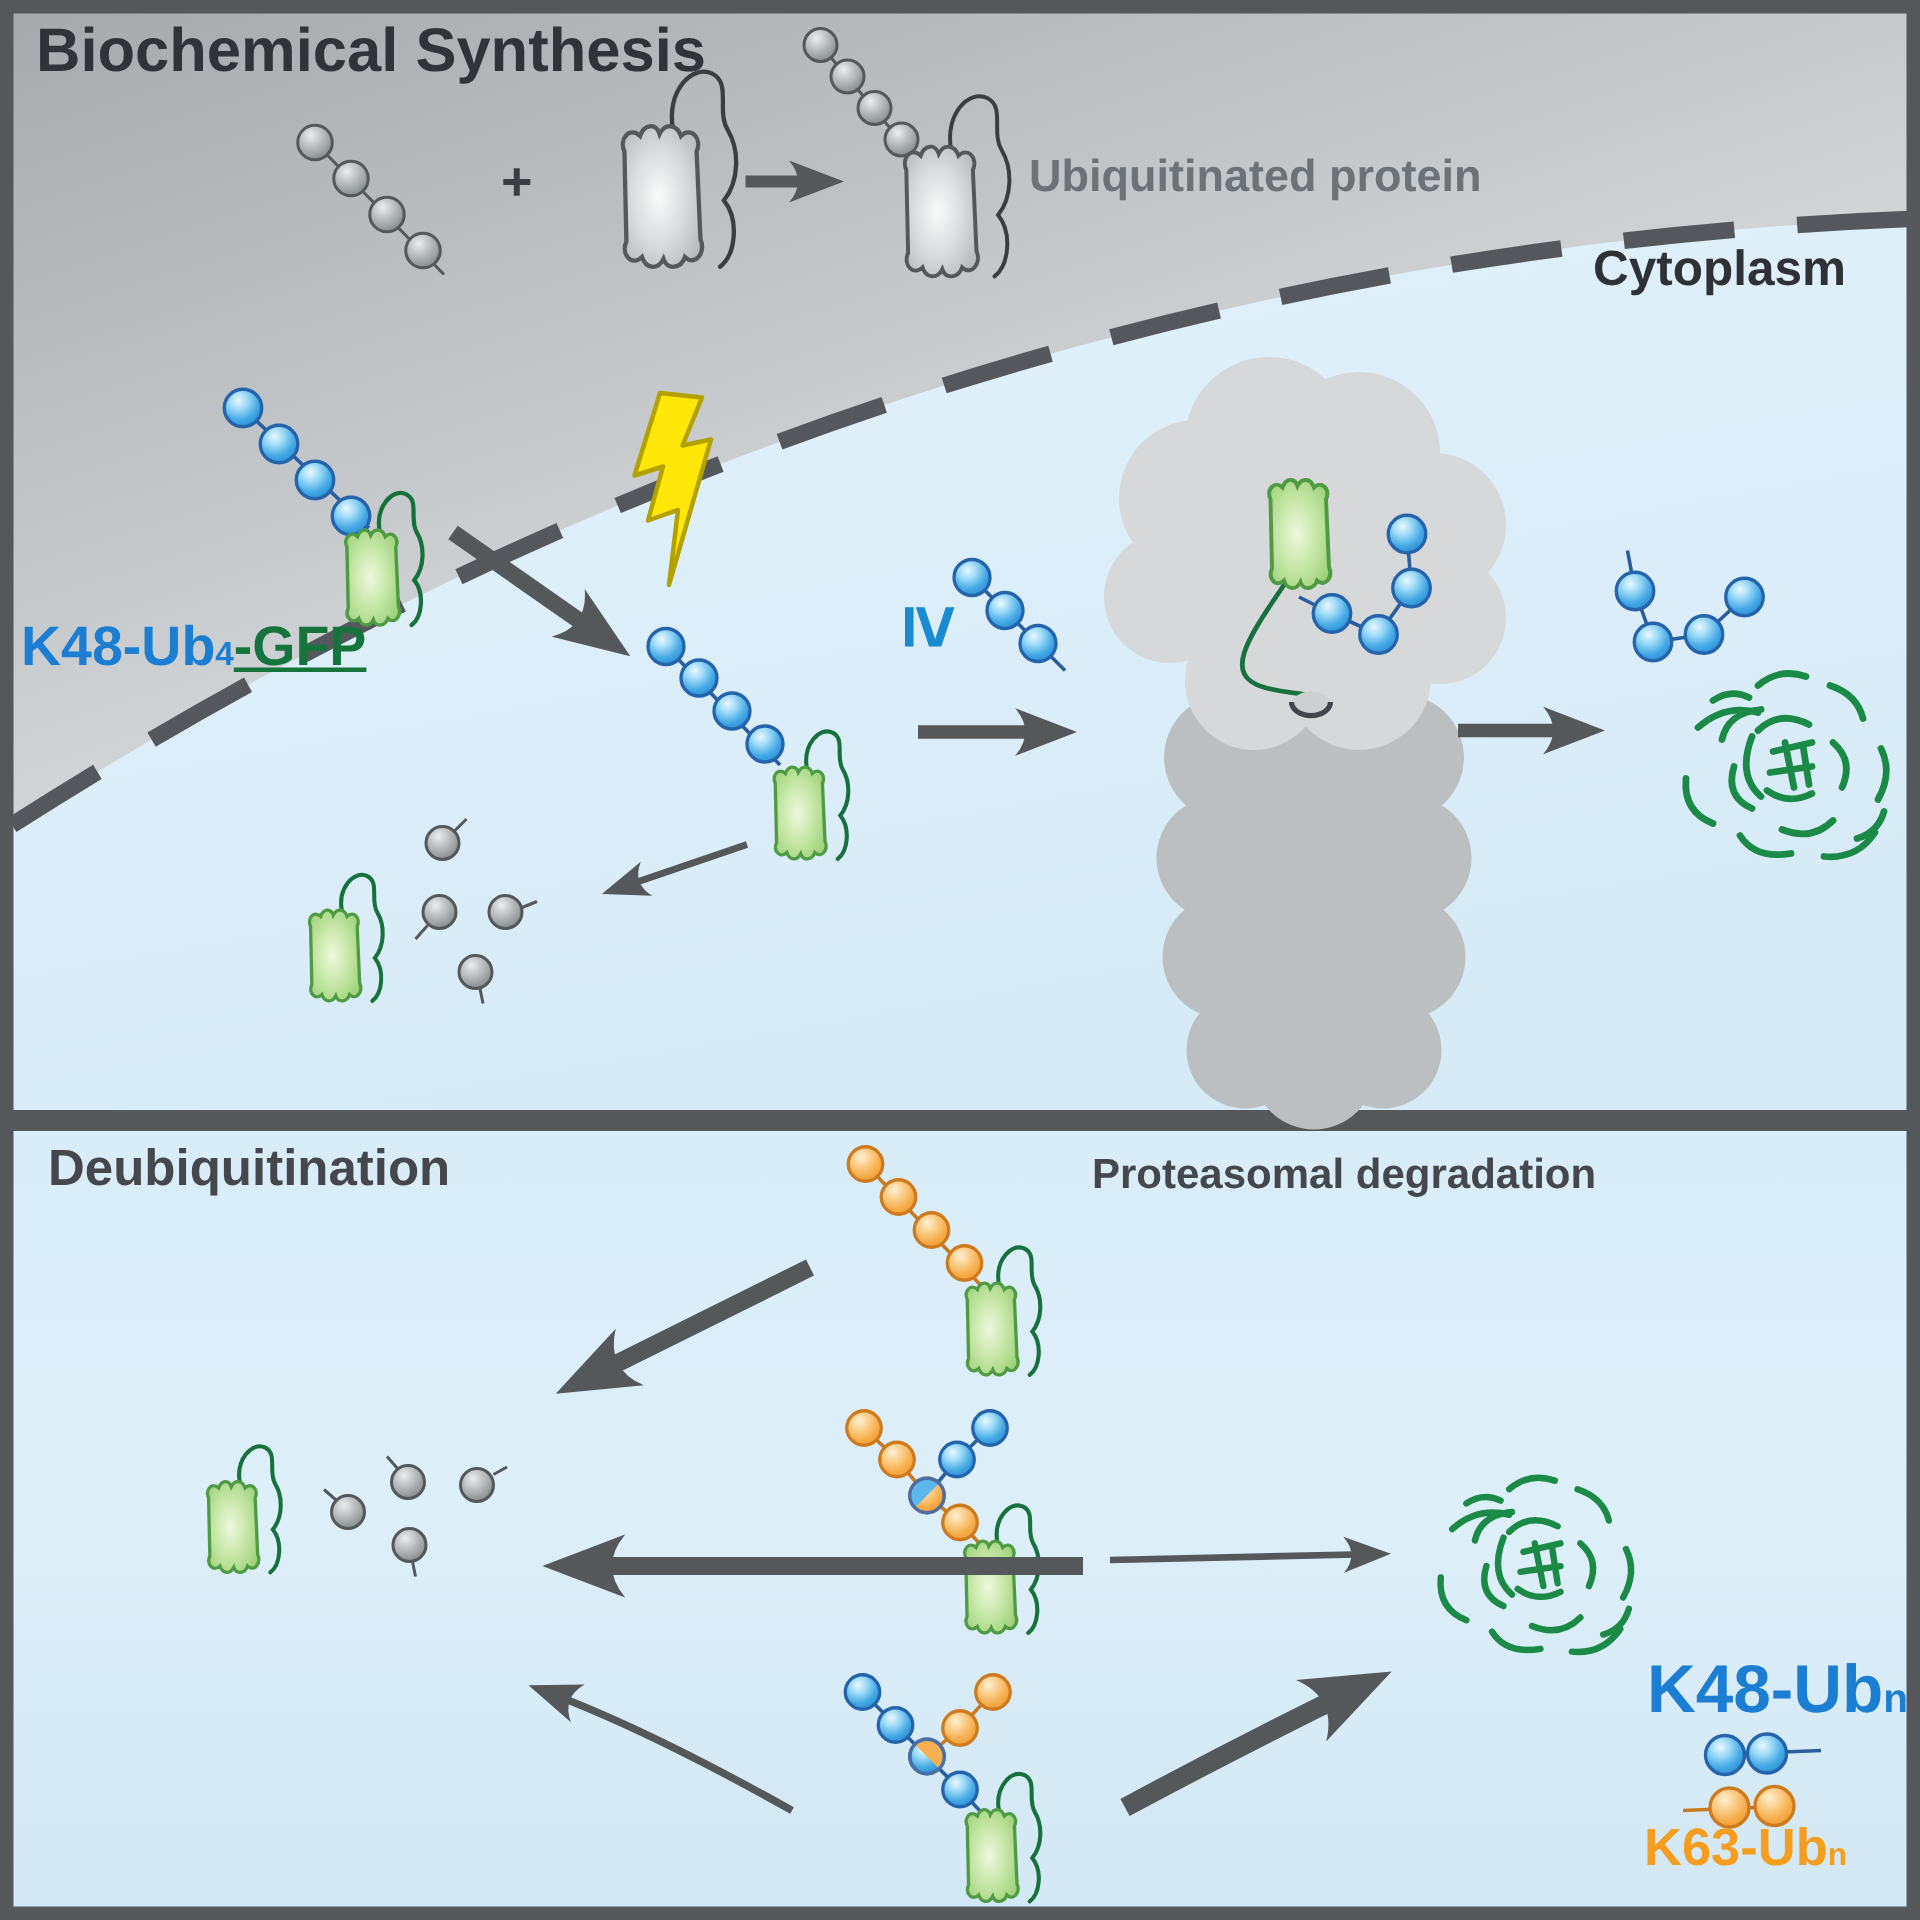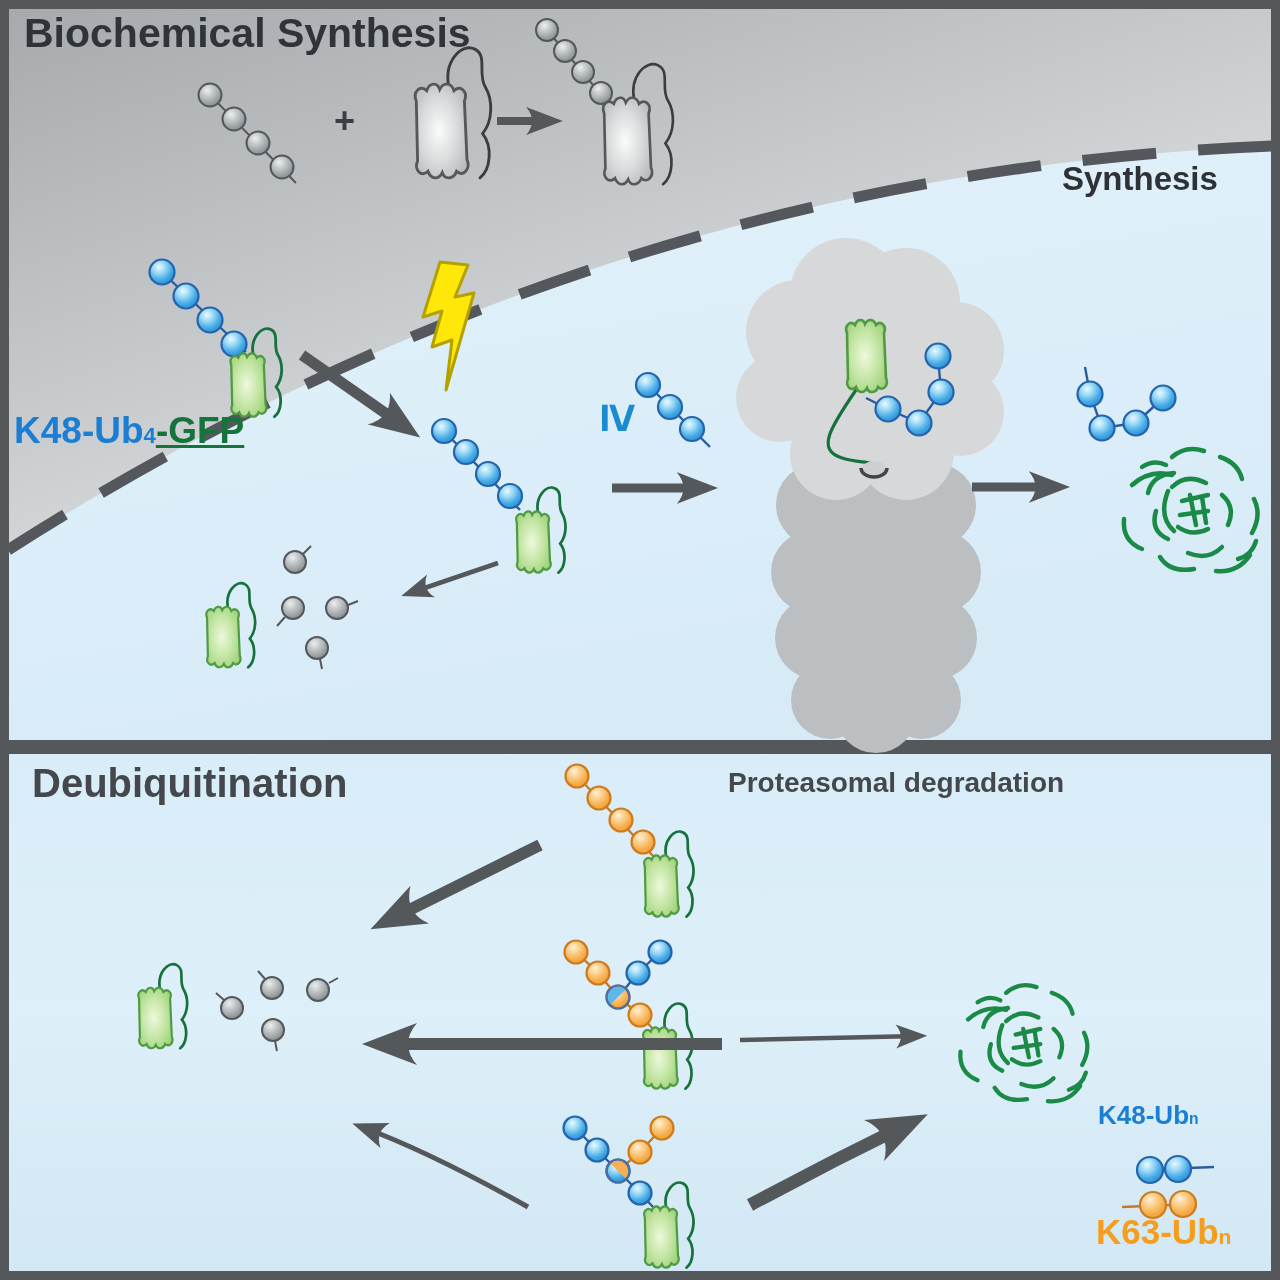--- a/index.html
+++ b/index.html
@@ -10,23 +10,23 @@
   #t-bio{left:24px;top:12px;font-size:41px;color:#303438;}
   #t-del{left:20px;top:188px;font-size:41px;color:#303438;}
   #t-plus{left:334px;top:102px;font-size:36px;color:#3a3e42;}
   #t-ubiq{left:686px;top:102px;font-size:30px;color:#6d7276;}
   #t-cyto{left:1062px;top:162px;font-size:33px;color:#2e3236;}
   #t-k48gfp{left:14px;top:412px;font-size:37px;}
   #t-k48gfp .blue{color:#1b7ed2;}
   #t-k48gfp .green{color:#15733c;text-decoration:underline;}
   #t-geq{left:594px;top:388px;width:52px;height:60px;font-size:52px;color:#1a8bd0;
          display:flex;align-items:center;justify-content:center;transform:rotate(90deg);}
-  #t-deub{left:32px;top:762px;font-size:40px;color:#44484c;text-align:right;}
+  #t-deub{left:32px;top:762px;font-size:34px;color:#44484c;text-align:right;}
   #t-prot{left:728px;top:768px;font-size:28px;color:#44484c;text-align:right;}
-  #t-k48n{left:1098px;top:1102px;font-size:26px;color:#1b7ed2;}
+  #t-k48n{left:1098px;top:1102px;font-size:45px;color:#1b7ed2;}
   #t-k63n{left:1096px;top:1214px;font-size:35px;color:#f59d1e;}
   .sub{font-size:0.6em;}
   
   .ub-b{fill:url(#gBlue);stroke:#2563ab;stroke-width:2.2;}
   .ub-o{fill:url(#gOrange);stroke:#cd7b1e;stroke-width:2.2;}
   .ub-g{fill:url(#gGray);stroke:#54585b;stroke-width:2;}
   .gfp{fill:url(#gGFP);stroke:#4f9b44;stroke-width:2.6;}
   .prot{fill:url(#gProtein);stroke:#55585b;stroke-width:2.2;}
   .lk-b{stroke:#2a5d9e;stroke-width:2.4;fill:none;}
   .lk-o{stroke:#c87a20;stroke-width:2.4;fill:none;}
@@ -297,21 +297,22 @@
     <line class="lk-o" x1="1122" y1="1207" x2="1196" y2="1204"></line>
     <circle class="ub-o" cx="1153" cy="1205" r="13"></circle>
     <circle class="ub-o" cx="1183" cy="1204" r="13"></circle>
   </g>
 
   <rect x="4.5" y="4.5" width="1271" height="1271" fill="none" stroke="#54585b" stroke-width="9"></rect>
 </svg>
 
 <div class="lbl" id="t-bio">Biochemical Synthesis</div>
 <div class="lbl" id="t-plus">+</div>
-<div class="lbl" id="t-cyto">Synthesis</div>
+<div class="lbl" id="t-ubiq">Ubiquitinated protein</div>
+<div class="lbl" id="t-cyto">Cytoplasm</div>
 <div class="lbl" id="t-k48gfp">
   <span class="blue">K48-Ub</span><span class="blue sub">4</span><span class="green">-GFP</span>
 </div>
 <div class="lbl" id="t-geq">≥</div>
 <div class="lbl" id="t-deub">Deubiquitination</div>
 <div class="lbl" id="t-prot">Proteasomal degradation</div>
 <div class="lbl" id="t-k48n">
   <span>K48-Ub</span><span class="sub">n</span>
 </div>
 <div class="lbl" id="t-k63n">

